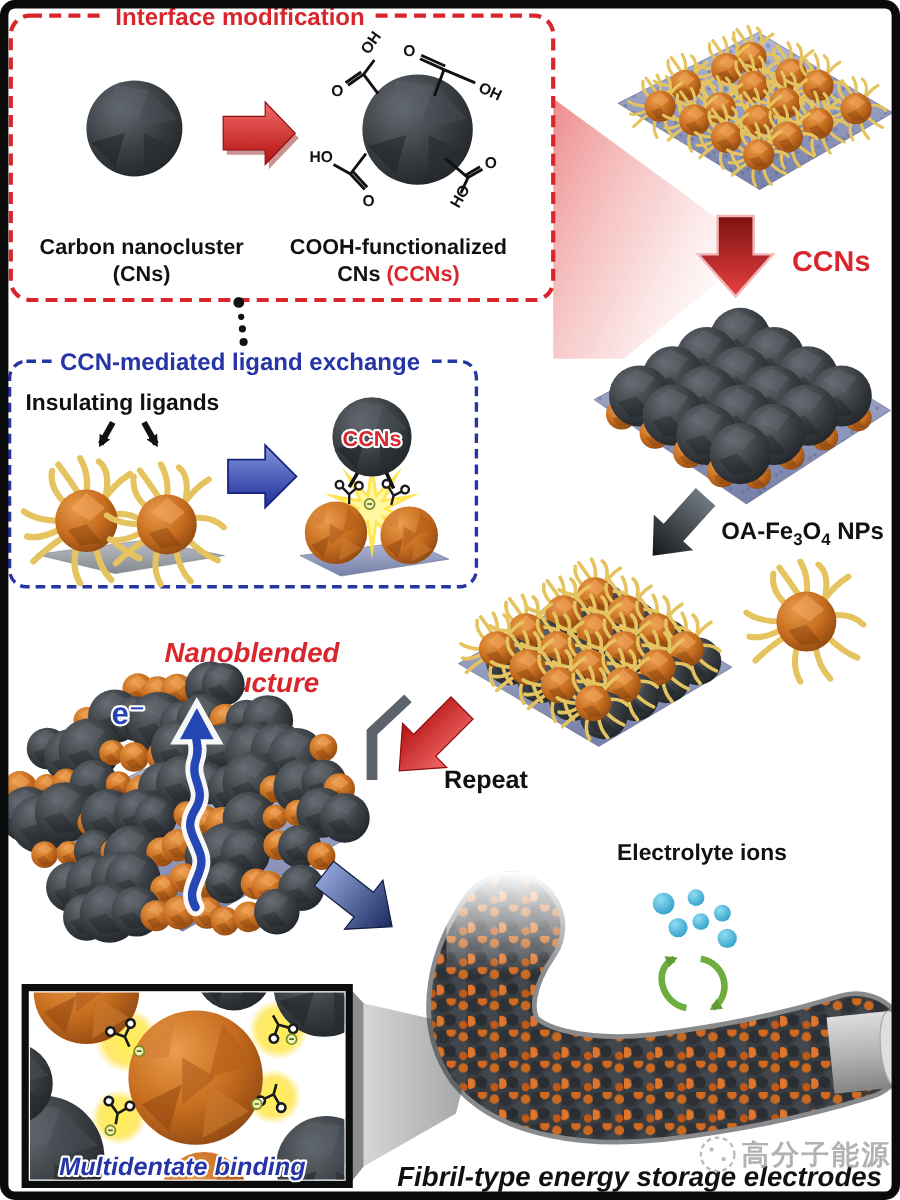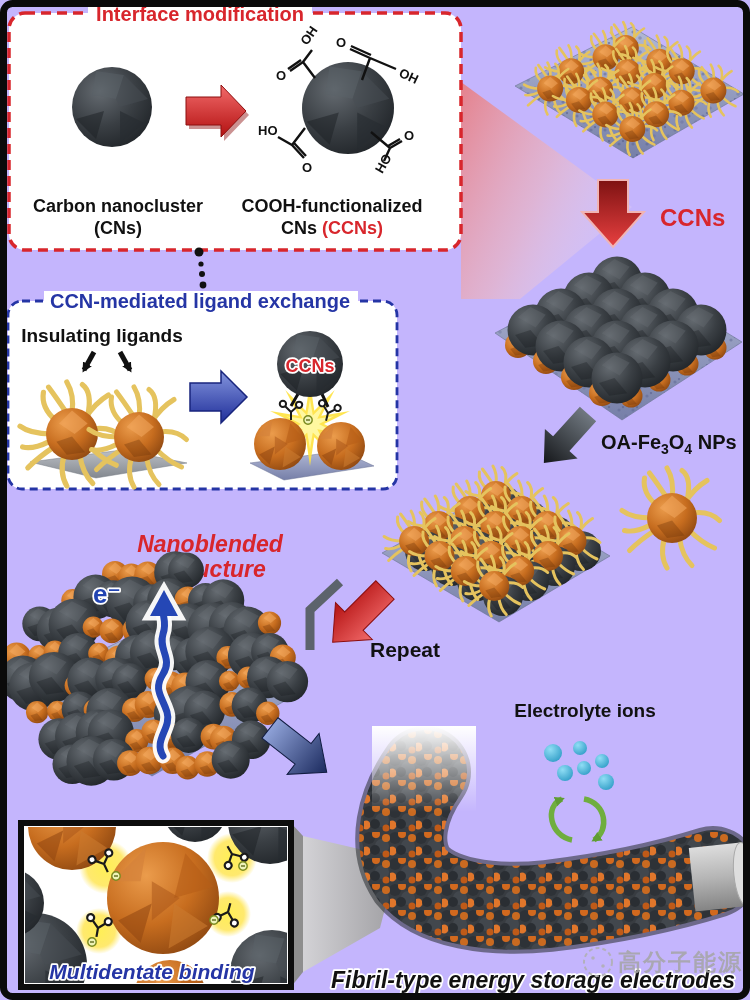--- a/index.html
+++ b/index.html
@@ -1,16 +1,16 @@
 <!DOCTYPE html>
 <html><head>
 <meta charset="utf-8">
 <style>
   html,body{margin:0;padding:0;background:#e8e8e8;}
-  #stage{position:relative;width:750px;height:1000px;background:#c4b5fd;overflow:hidden;}
+  #stage{position:relative;width:750px;height:1000px;background:#ffffff;overflow:hidden;}
   svg{display:block;}
   text{font-family:"Liberation Sans","DejaVu Sans",sans-serif;}
   .bk{fill:#111;font-weight:bold;}
   .red{fill:#d8262c;font-weight:bold;}
   .blu{fill:#2535a5;font-weight:bold;}
   .it{font-style:italic;}
   .halo{paint-order:stroke;stroke:#ffffff;stroke-width:3.5px;stroke-linejoin:round;}
   .chem{fill:#111;font-weight:bold;font-size:13px;}
 </style>
 </head>

